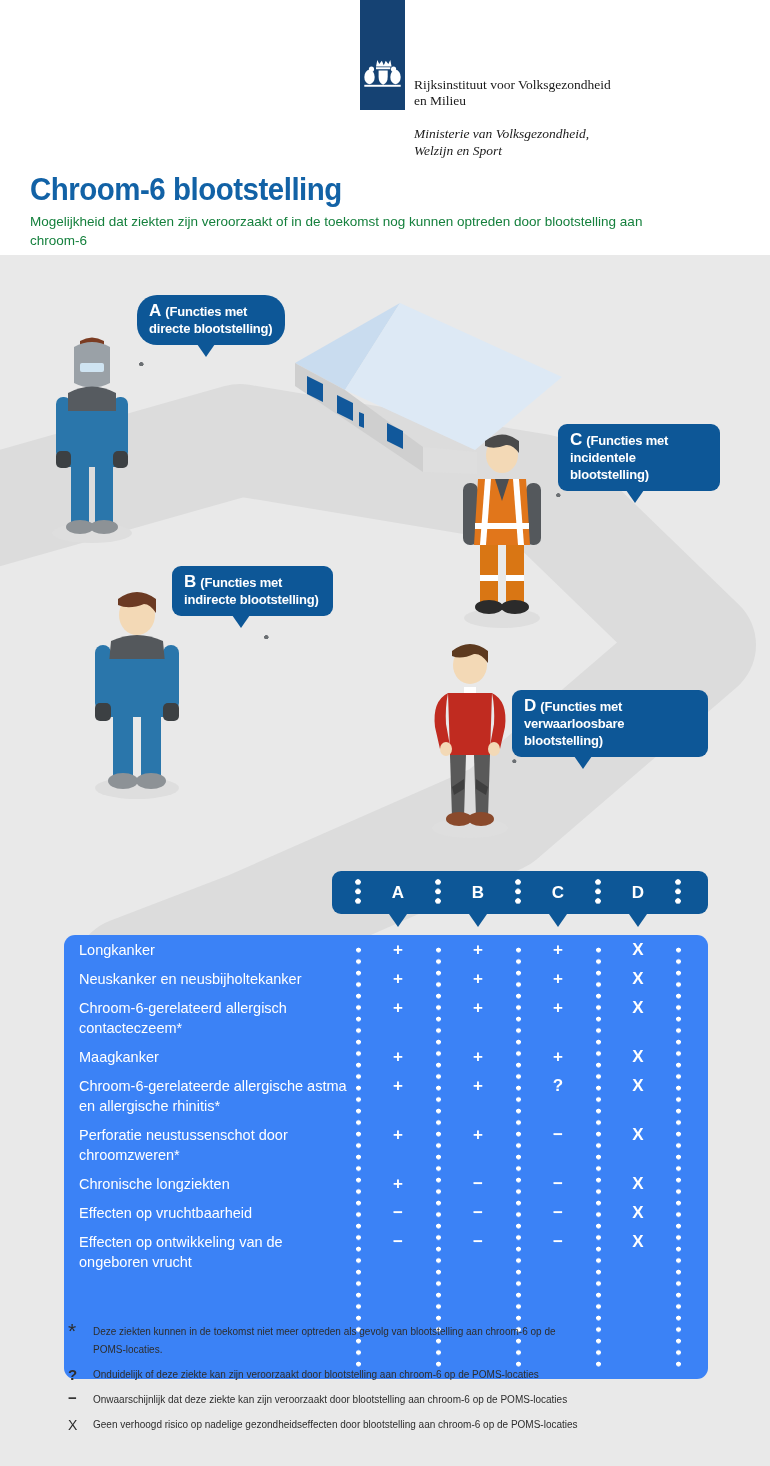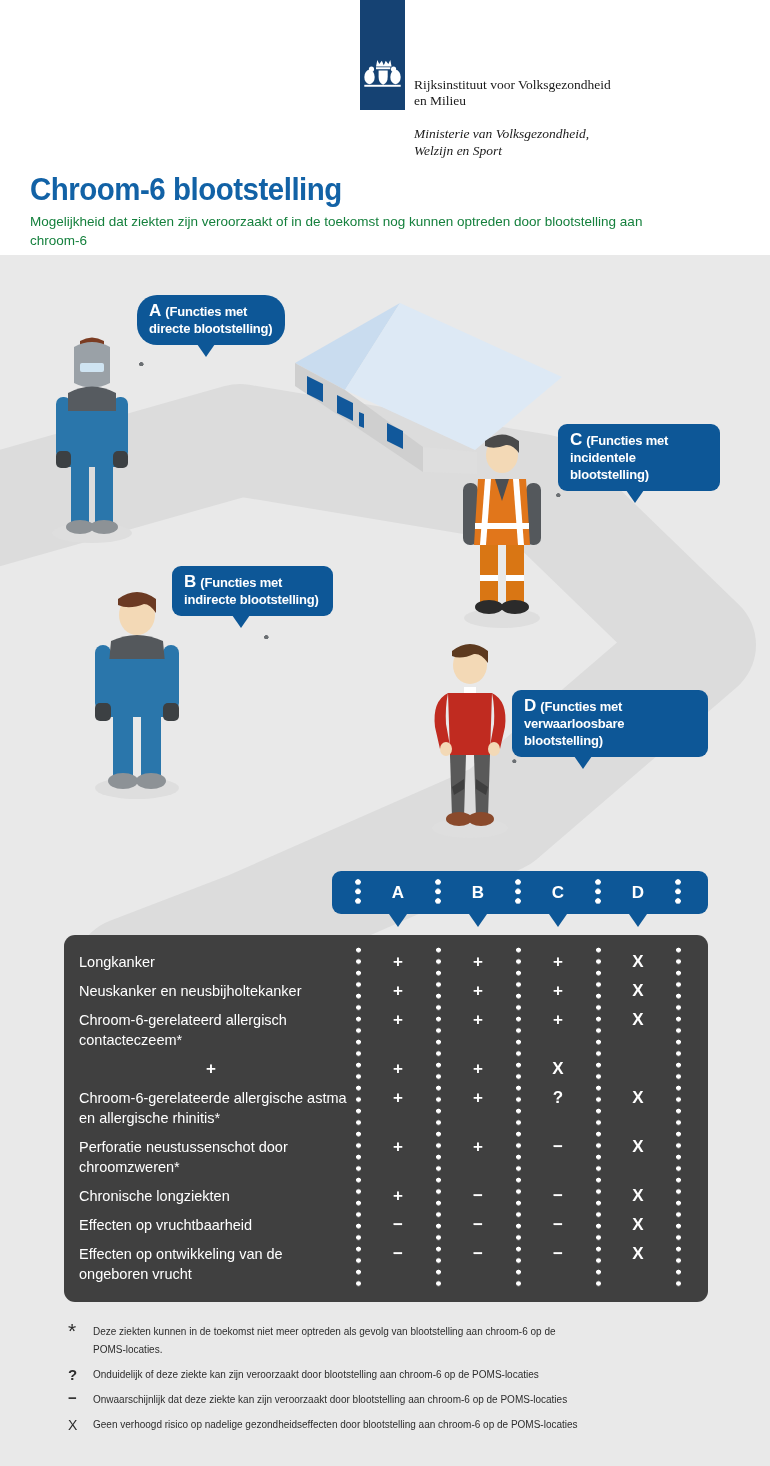--- a/index.html
+++ b/index.html
@@ -55,22 +55,22 @@
                 background:#0d5797; border-radius:9px; display:grid;
                 grid-template-columns:80px 80px 80px 80px; padding-left:26px; align-items:center; }
   .col-header .col-letter { text-align:center; color:#fff; font-size:17px; font-weight:bold; }
   .hdots { position:absolute; width:6px; top:7px; bottom:7px;
            background-image:radial-gradient(circle at 3px 4px,#fff 2.5px,rgba(255,255,255,0) 3.1px);
            background-size:6px 9.5px; background-repeat:repeat-y; }
   .ctail { position:absolute; top:43px; width:0; height:0;
            border-left:9px solid transparent; border-right:9px solid transparent;
            border-top:13px solid #0d5797; }
   
-  .matrix { position:absolute; left:64px; top:680px; width:644px; height:367px;
-            background:#404040; border-radius:11px; padding-top:12px; }
+  .matrix { position:absolute; left:64px; top:680px; width:644px; height:444px;
+            background:#3b82f6; border-radius:11px; }
   .tdots { position:absolute; width:5px; top:12px; bottom:12px;
            background-image:radial-gradient(circle at 2.5px 3px,#fff 2.1px,rgba(255,255,255,0) 2.7px);
            background-size:5px 11.5px; background-repeat:repeat-y; }
   .mrow { display:grid; grid-template-columns:294px 80px 80px 80px 80px; padding:4.5px 0; }
   .mrow .rlabel { padding-left:15px; color:#fff; font-size:14.5px; line-height:20px; white-space:pre-line; }
   .mrow .cell-val { text-align:center; color:#fff; font-size:17px; font-weight:600; line-height:20px; }
   
   .legend { position:absolute; left:68px; top:1068px; width:650px; }
   .lrow { display:grid; grid-template-columns:25px 1fr; margin-bottom:7px; }
   .lrow .marker { color:#2d2d2d; text-align:left; }
@@ -287,20 +287,21 @@
         </div>
         <div class="mrow">
           <div class="rlabel">Chroom-6-gerelateerd allergisch
 contacteczeem*</div>
         <div class="cell-val">+</div>
           <div class="cell-val">+</div>
           <div class="cell-val">+</div>
           <div class="cell-val">X</div>
         </div>
         <div class="mrow">
+          <div class="rlabel">Maagkanker</div>
         <div class="cell-val">+</div>
           <div class="cell-val">+</div>
           <div class="cell-val">+</div>
           <div class="cell-val">X</div>
         </div>
         <div class="mrow">
           <div class="rlabel">Chroom-6-gerelateerde allergische astma
 en allergische rhinitis*</div>
         <div class="cell-val">+</div>
           <div class="cell-val">+</div>

